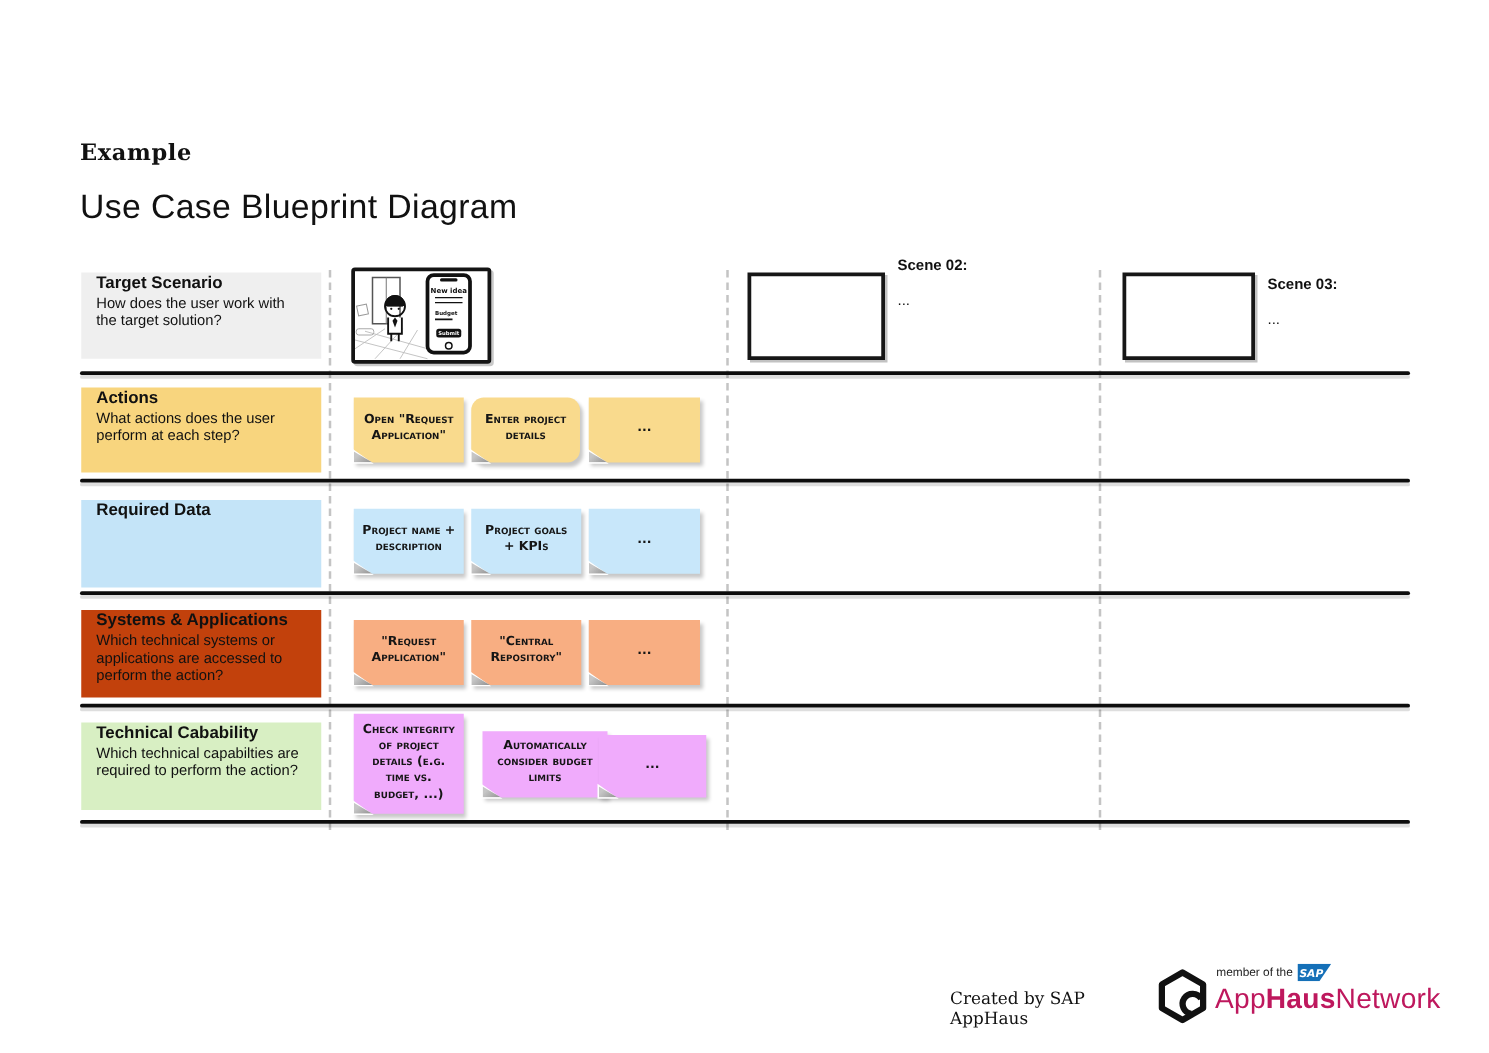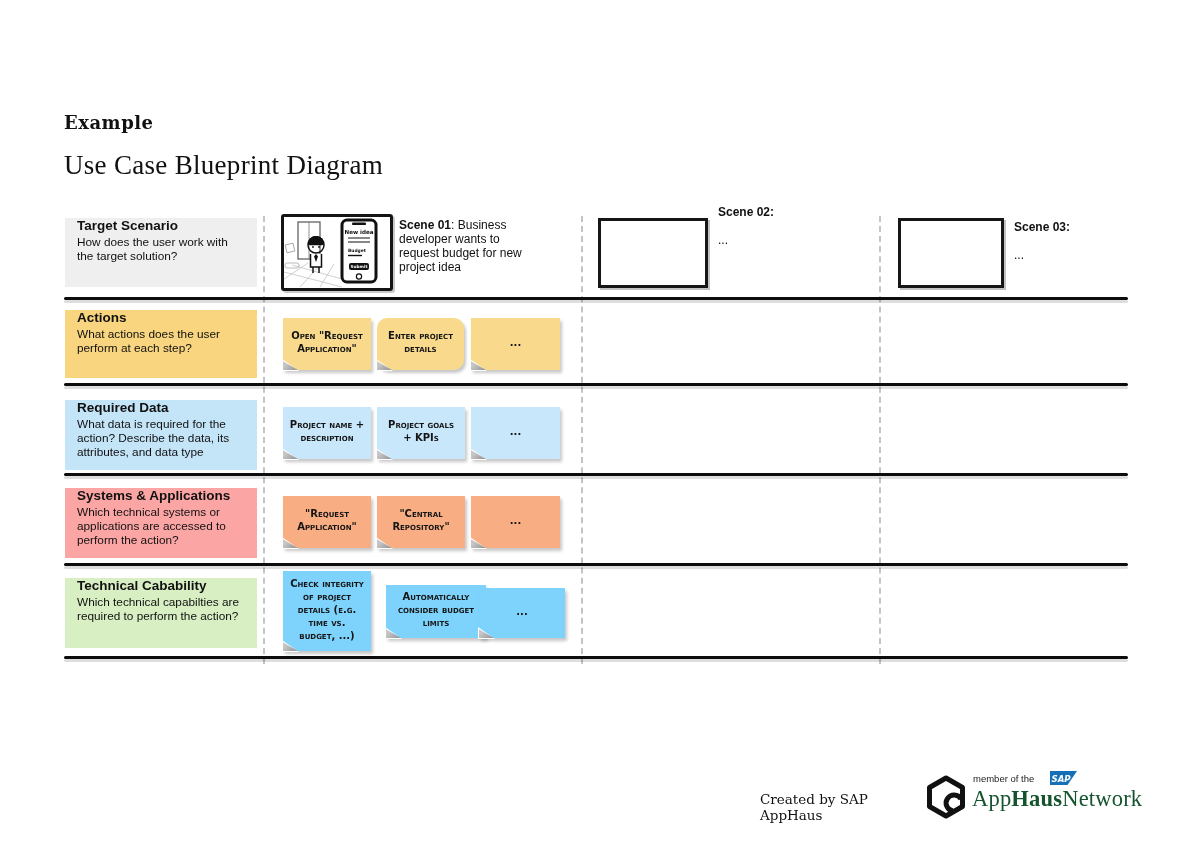--- a/index.html
+++ b/index.html
@@ -2,40 +2,40 @@
 <html><head>
 <meta charset="utf-8">
 <style>
   html,body{margin:0;padding:0;background:#fff;}
   .page{position:relative;width:1191px;height:842px;background:#ffffff;overflow:hidden;
         font-family:"Liberation Sans",sans-serif;color:#111;}
 
   
   .h-main{position:absolute;left:64px;top:112px;font-family:"DejaVu Serif",serif;
           font-weight:bold;font-size:18px;letter-spacing:.5px;}
-  .h-sub{position:absolute;left:64px;top:150px;font-family:Liberation Serif, serif;
+  .h-sub{position:absolute;left:64px;top:150px;font-family:Liberation Sans, sans-serif;
          font-weight:normal;font-size:27px;letter-spacing:.3px;}
 
   
   .vdash{position:absolute;top:216px;height:448px;width:0;border-left:2px dashed #c4c4c4;}
   .vd1{left:263px;} .vd2{left:581px;} .vd3{left:879px;}
 
   
   .hline{position:absolute;left:64px;width:1064px;height:3px;background:#0d0d0d;
          border-radius:2px;box-shadow:0 3px 0 rgba(0,0,0,.13);}
   .hl1{top:297px;} .hl2{top:383px;} .hl3{top:473px;} .hl4{top:563px;} .hl5{top:656px;}
 
   
   .rowhead{position:absolute;left:65px;width:192px;box-sizing:border-box;padding:0 12px 8px;}
   .rh-title{font-size:13.5px;font-weight:bold;margin-bottom:2px;}
   .rh-desc{font-size:11.8px;line-height:1.2;}
   .rh-target{top:218px;height:69px;background:#efefef;}
   .rh-actions{top:310px;height:68px;background:#f8d57e;}
   .rh-required{top:400px;height:70px;background:#c4e4f8;}
-  .rh-systems{top:488px;height:70px;background:#fca5a5;}
+  .rh-systems{top:488px;height:70px;background:#c2410c;}
   .rh-technical{top:578px;height:70px;background:#d8efc3;}
 
   
   .sketch-frame{position:absolute;left:281px;top:214px;width:112px;height:77px;box-sizing:border-box;
                 border:3px solid #141414;border-radius:3px;background:#fff;box-shadow:2px 2px 0 #c9c9c9;}
   .scene-box{position:absolute;box-sizing:border-box;border:3px solid #161616;background:#fff;
              box-shadow:2px 2px 0 #c2c2c2;}
   .sb2{left:598px;top:218px;width:110px;height:70px;}
   .sb3{left:898px;top:218px;width:106px;height:70px;}
   .scene-text{position:absolute;font-size:12px;line-height:1.16;width:132px;}
@@ -49,44 +49,44 @@
         text-align:center;padding:4px 6px 8px;
         font-family:"DejaVu Sans",sans-serif;font-weight:bold;font-variant:small-caps;
         font-size:10px;line-height:1.3;color:#151515;
         box-shadow:2px 3px 3px rgba(0,0,0,.22);}
   .note::before{content:"";position:absolute;left:-1px;bottom:-1px;width:0;height:0;
         border-left:17px solid #fff;border-top:12px solid transparent;}
   .note::after{content:"";position:absolute;left:0;bottom:0;width:15px;height:10px;
         background:linear-gradient(315deg,#8f8f8f 0%,#c6c6c6 70%);
         clip-path:polygon(0 12%,100% 100%,0 100%);}
   .n-yellow{background:#f9da8d;} .n-blue{background:#c8e7fa;}
-  .n-salmon{background:#f8ae82;} .n-green{background:#7dd3fc;}
+  .n-salmon{background:#f8ae82;} .n-green{background:#f0abfc;}
   .na1{left:283px;top:318px;width:88px;height:52px;}
   .na2{left:377px;top:318px;width:87px;height:52px;border-radius:10px;}
   .na3{left:471px;top:318px;width:89px;height:52px;}
   .nr1{left:283px;top:407px;width:88px;height:52px;}
   .nr2{left:377px;top:407px;width:88px;height:52px;}
   .nr3{left:471px;top:407px;width:89px;height:52px;}
   .ns1{left:283px;top:496px;width:88px;height:52px;}
   .ns2{left:377px;top:496px;width:88px;height:52px;}
   .ns3{left:471px;top:496px;width:89px;height:52px;}
   .nt1{left:283px;top:571px;width:88px;height:80px;}
   .nt2{left:386px;top:585px;width:100px;height:53px;}
   .nt3{left:479px;top:588px;width:86px;height:50px;}
 
   
   .credit{position:absolute;left:760px;top:791px;width:156px;font-family:"DejaVu Serif",serif;
           font-size:13.5px;}
   .logo-group{position:absolute;left:926px;top:771px;width:205px;height:48px;}
   .hex-svg{position:absolute;left:0;top:4px;}
   .logo-right{position:absolute;left:46px;top:0;}
-  .member-line{display:flex;align-items:center;gap:16px;height:14px;margin-left:1px;}
+  .member-line{display:flex;align-items:center;gap:4px;height:14px;margin-left:1px;}
   .member-text{font-size:9.5px;color:#222;}
-  .brand-line{font-family:Liberation Serif, serif;font-size:22.5px;letter-spacing:.2px;margin-top:1px;
-              white-space:nowrap;color:#14532d;}
+  .brand-line{font-family:Liberation Sans, sans-serif;font-size:22.5px;letter-spacing:.2px;margin-top:1px;
+              white-space:nowrap;color:#be185d;}
   .brand-haus{font-weight:bold;}
 </style>
 </head>
 <body>
 
 <div class="page">
 
   <div class="h-main">Example</div>
   <div class="h-sub">Use Case Blueprint Diagram</div>
 
@@ -103,21 +103,20 @@
   <div class="rowhead rh-target">
     <div class="rh-title">Target Scenario</div>
     <div class="rh-desc">How does the user work with the target solution?</div>
   </div>
   <div class="rowhead rh-actions">
     <div class="rh-title">Actions</div>
     <div class="rh-desc">What actions does the user perform at each step?</div>
   </div>
   <div class="rowhead rh-required">
     <div class="rh-title">Required Data</div>
-    <div class="rh-desc">What data is required for the action? Describe the data, its attributes, and data type</div>
   </div>
   <div class="rowhead rh-systems">
     <div class="rh-title">Systems &amp; Applications</div>
     <div class="rh-desc">Which technical systems or applications are accessed to perform the action?</div>
   </div>
   <div class="rowhead rh-technical">
     <div class="rh-title">Technical Cabability</div>
     <div class="rh-desc">Which technical capabilties are required to perform the action?</div>
   </div>
 
@@ -152,23 +151,20 @@
       <rect x="68" y="5.5" width="14" height="2.6" rx="1.2" fill="#111"></rect>
       <text x="75" y="17" text-anchor="middle" font-size="5.6" font-weight="bold" font-family="DejaVu Sans, sans-serif" fill="#111">New idea</text>
       <line x1="64" y1="21" x2="86" y2="21" stroke="#111" stroke-width="1"></line>
       <line x1="64" y1="25" x2="86" y2="25" stroke="#111" stroke-width="1"></line>
       <text x="64" y="35" font-size="4.4" font-weight="bold" font-family="DejaVu Sans, sans-serif" fill="#111">Budget</text>
       <line x1="64" y1="38.5" x2="78" y2="38.5" stroke="#111" stroke-width="1.4"></line>
       <rect x="65" y="46" width="20" height="7" rx="2" fill="#111"></rect>
       <text x="75" y="51.2" text-anchor="middle" font-size="4.2" font-weight="bold" font-family="DejaVu Sans, sans-serif" fill="#fff">Submit</text>
       <circle cx="75" cy="59.5" r="2.6" fill="none" stroke="#111" stroke-width="1.2"></circle>
     </svg>
-  </div>
-  <div class="scene-text st1">
-    <span class="scene-label">Scene 01</span><span>: Business developer wants to request budget for new project idea</span>
   </div>
 
   <div class="scene-box sb2"></div>
   <div class="scene-text st2">
     <div class="scene-label">Scene 02:</div>
     <div class="scene-ellipsis">...</div>
   </div>
 
   <div class="scene-box sb3"></div>
   <div class="scene-text st3">

